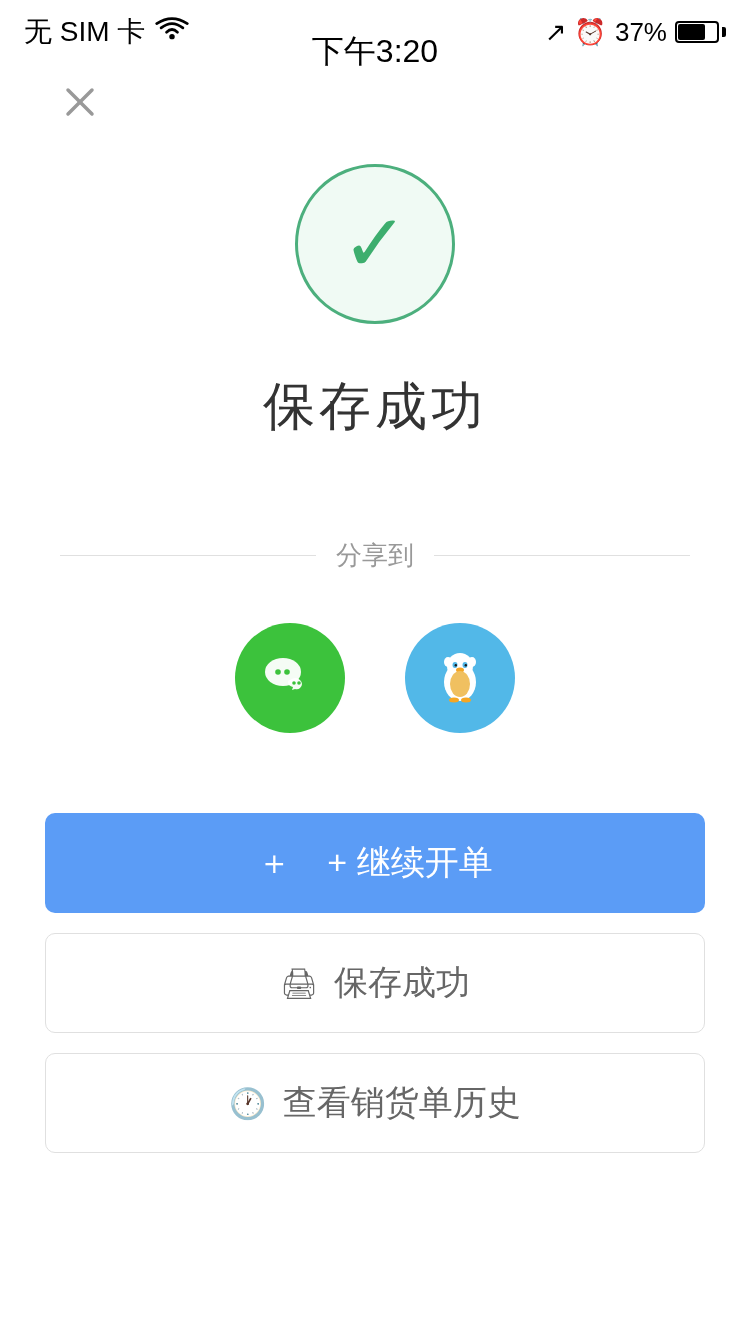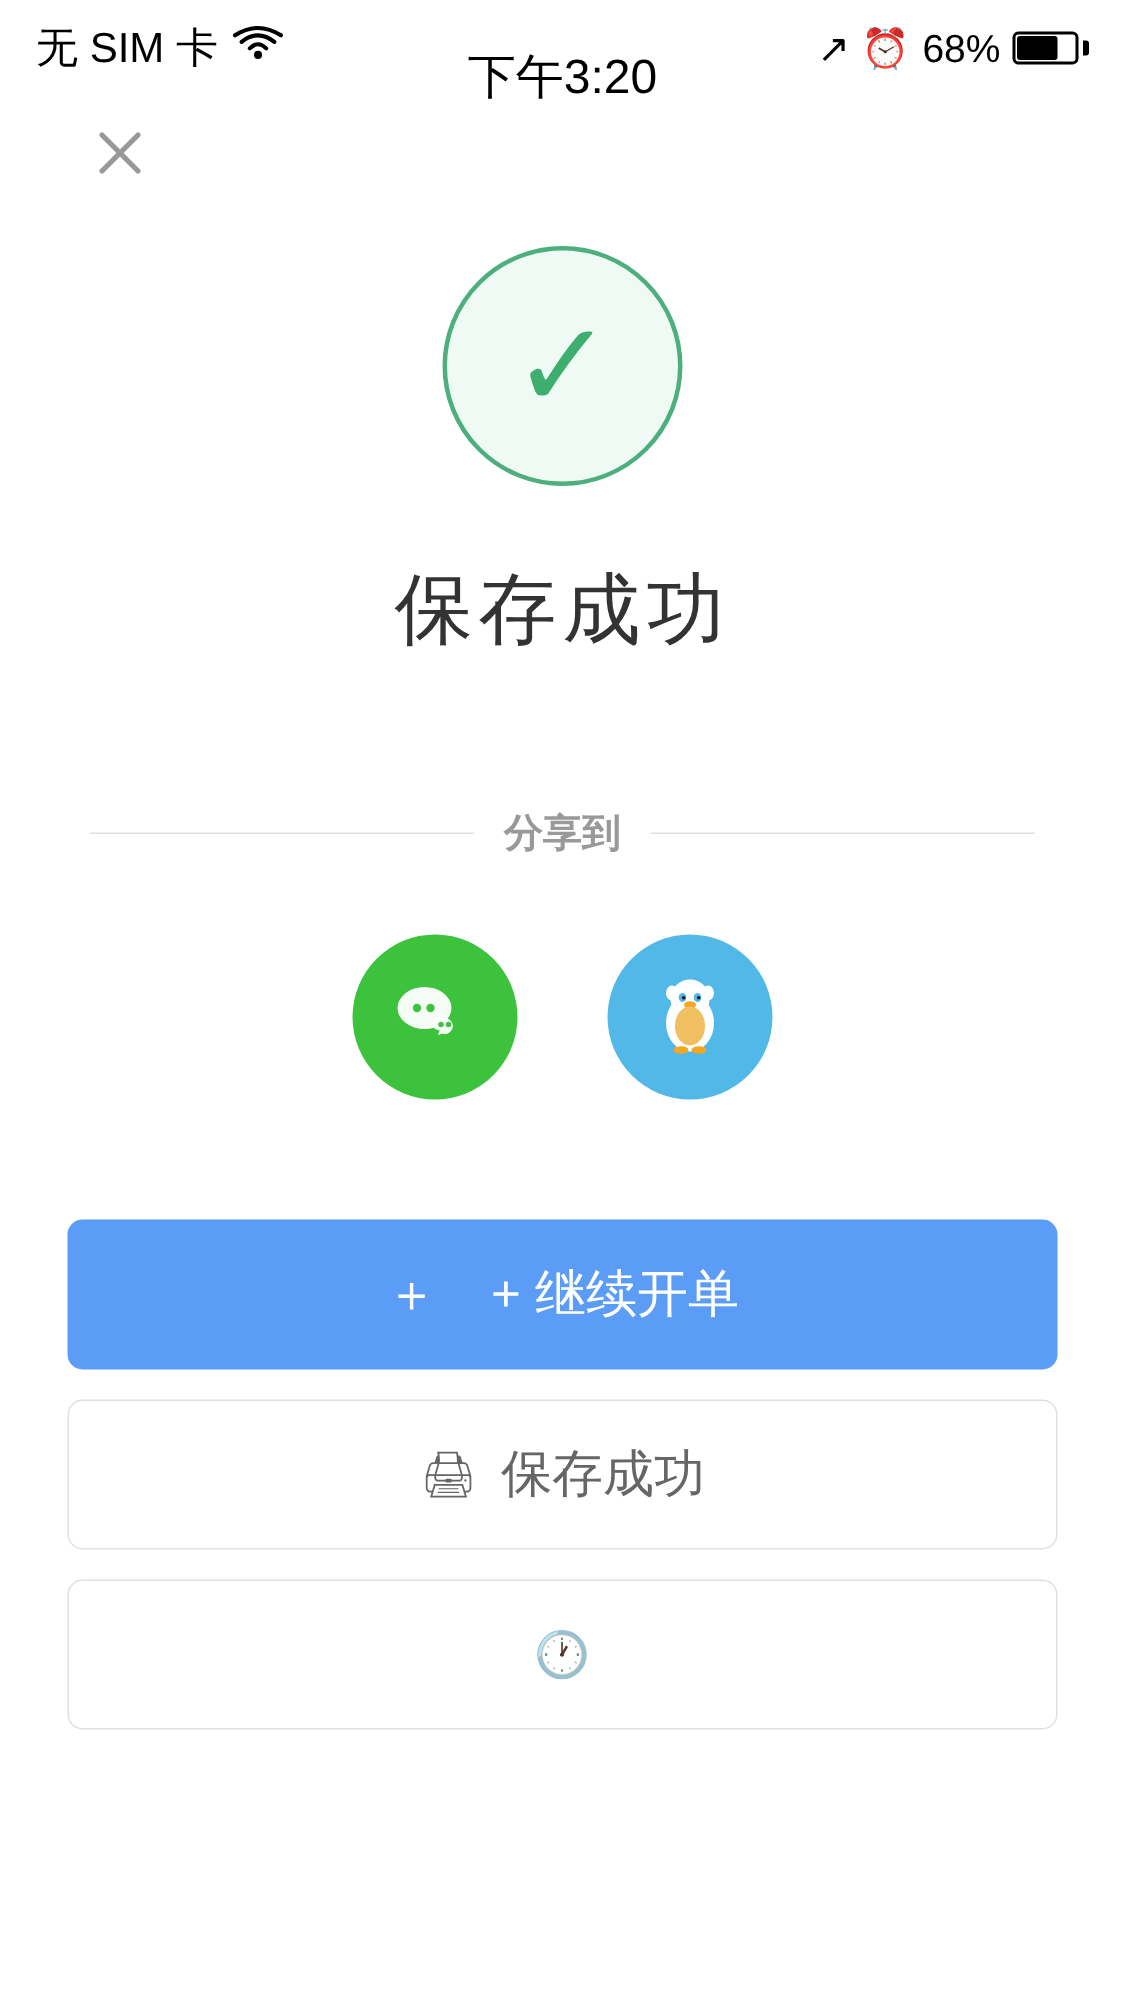--- a/index.html
+++ b/index.html
@@ -130,21 +130,20 @@
       letter-spacing: 4px;
     }
 
     
     .share-divider {
       width: 100%;
       display: flex;
       align-items: center;
       padding: 0 60px;
       margin-bottom: 50px;
-      font-weight: bold;
     }
     .share-divider-line {
       flex: 1;
       height: 1px;
       background: #e0e0e0;
     }
     .share-divider-label {
       color: #999;
       font-size: 26px;
       margin: 0 20px;
@@ -213,21 +212,21 @@
         <circle cx="15" cy="18" r="2.5" fill="#000"></circle>
       </svg>
     </span>
   </div>
 
   <div class="status-center">下午3:20</div>
 
   <div class="status-right">
     <span>↗</span>
     <span>⏰</span>
-    <span>68%</span>
+    <span>37%</span>
     <span class="battery">
       <span class="battery-bar">
         <span class="battery-fill"></span>
       </span>
       <span class="battery-tip"></span>
     </span>
   </div>
 </div>
 
 <div class="close-btn">
@@ -296,17 +295,18 @@
       <span style="margin-left:20px;">+ 继续开单</span>
     </button>
 
     <button class="action-btn btn-secondary">
       <span style="font-size:30px;">🖨</span>
       <span>保存成功</span>
     </button>
 
     <button class="action-btn btn-secondary">
       <span style="font-size:30px;">🕐</span>
+      <span>查看销货单历史</span>
     </button>
 
   </div>
 
 </div>
 
 </body></html>

